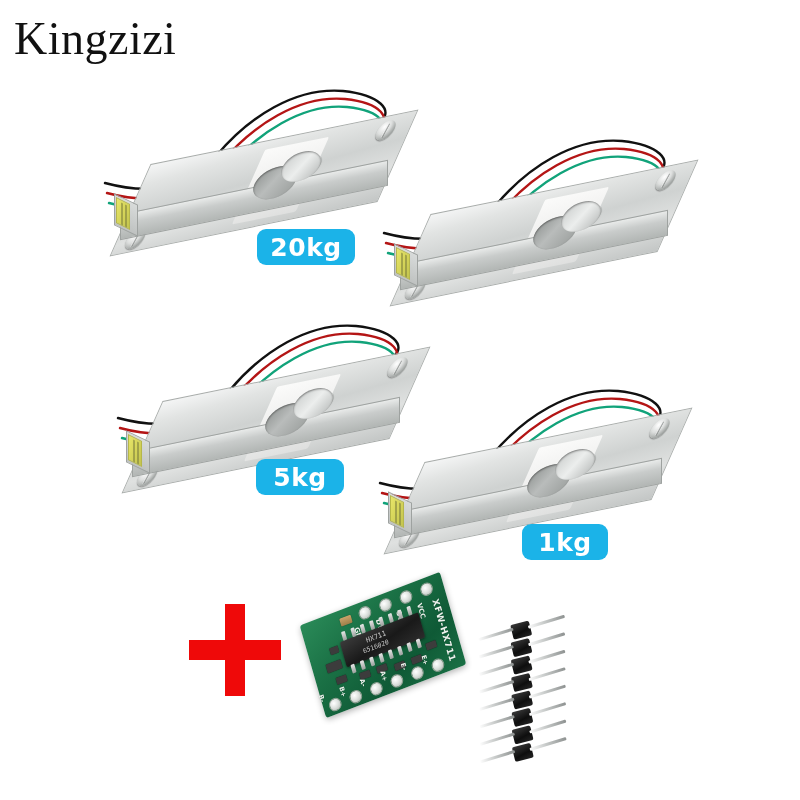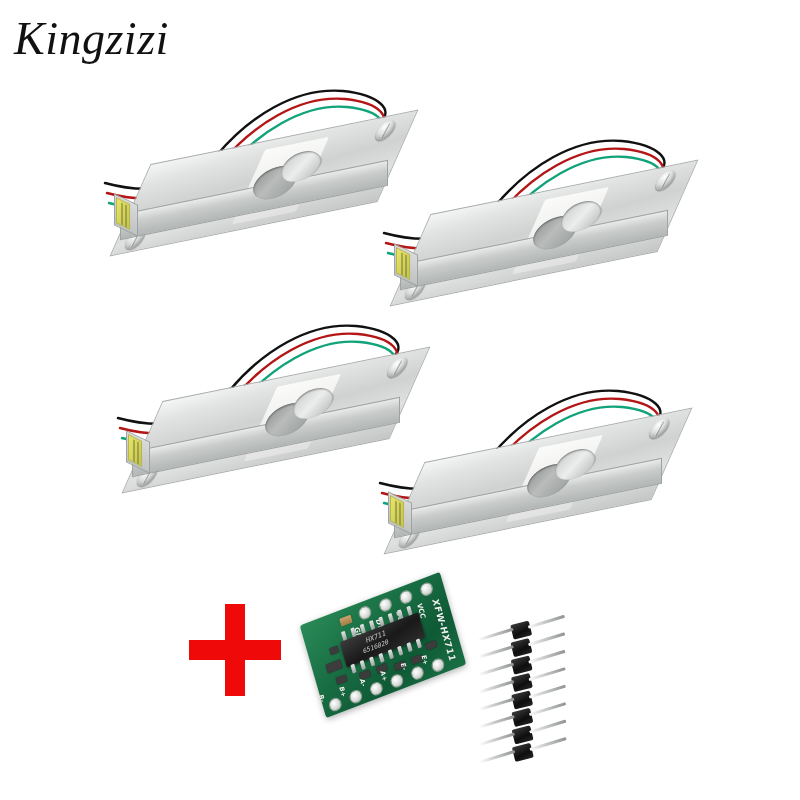--- a/index.html
+++ b/index.html
@@ -1,20 +1,20 @@
 <!DOCTYPE html>
 <html><head>
 <meta charset="utf-8">
 <style>
   html,body{margin:0;padding:0;}
   body{
     width:800px;height:800px;background:#ffffff;overflow:hidden;position:relative;
     font-family:"Liberation Sans",sans-serif;
   }
-  .stage{position:absolute;inset:0;font-style:italic;}
+  .stage{position:absolute;inset:0;}
 
   
   .brand{
     position:absolute;left:14px;top:16px;
     font-family:"Liberation Serif",serif;
     font-size:46px;line-height:1;color:#111;letter-spacing:.5px;
     white-space:nowrap;
   }
 
   
@@ -169,20 +169,23 @@
       </div>
 
       <div class="bar-side" style="left:-6px;top:84px;width:24px;height:32px;transform:skewY(26deg);">
         <div class="gauge" style="left:1px;top:2px;width:14px;height:26px;">
           <div class="gauge-stripe" style="left:4px;top:2px;width:1.5px;height:22px;"></div>
           <div class="gauge-stripe" style="left:8px;top:2px;width:1.5px;height:22px;"></div>
         </div>
       </div>
     </div>
   </div>
+  <div class="badge" style="left:257px;top:229px;width:98px;height:36px;font-size:25px;">
+    <span>20kg</span>
+  </div>
 
   <div class="cell" style="left:378px;top:105px;width:330px;height:215px;">
 
     <svg class="wires" width="330" height="215" viewBox="0 0 330 215">
       <g fill="none" stroke-linecap="round" stroke-width="2.4">
         <path d="M4 118 C 56 132, 88 120, 114 92 C 146 56, 192 24, 242 28 C 282 32, 296 48, 284 58" stroke="#ffffff"></path>
         <path d="M6 128 C 58 142, 92 130, 118 100 C 150 62, 196 32, 244 36 C 282 40, 294 56, 282 66" stroke="#111111"></path>
         <path d="M8 138 C 60 152, 96 140, 122 108 C 154 70, 200 40, 246 44 C 284 48, 292 64, 280 74" stroke="#b41515"></path>
         <path d="M10 148 C 62 162, 100 150, 126 116 C 158 78, 204 48, 248 52 C 286 56, 290 72, 278 82" stroke="#11a37a"></path>
       </g>
@@ -235,20 +238,23 @@
         <div class="cutout light" style="left:160px;top:-26px;width:40px;height:28px;transform:rotate(-12deg);"></div>
       </div>
       <div class="bar-side" style="left:-6px;top:84px;width:24px;height:32px;transform:skewY(26deg);">
         <div class="gauge" style="left:1px;top:2px;width:14px;height:26px;">
           <div class="gauge-stripe" style="left:4px;top:2px;width:1.5px;height:22px;"></div>
           <div class="gauge-stripe" style="left:8px;top:2px;width:1.5px;height:22px;"></div>
         </div>
       </div>
     </div>
   </div>
+  <div class="badge" style="left:256px;top:459px;width:88px;height:36px;font-size:25px;">
+    <span>5kg</span>
+  </div>
 
   <div class="cell" style="left:372px;top:355px;width:330px;height:215px;">
 
     <svg class="wires" width="330" height="215" viewBox="0 0 330 215">
       <g fill="none" stroke-linecap="round" stroke-width="2.4">
         <path d="M6 118 C 58 132, 90 120, 116 92 C 148 56, 194 24, 244 28 C 284 32, 298 48, 286 58" stroke="#ffffff"></path>
         <path d="M8 128 C 60 142, 94 130, 120 100 C 152 62, 198 32, 246 36 C 284 40, 296 56, 284 66" stroke="#111111"></path>
         <path d="M10 138 C 62 152, 98 140, 124 108 C 156 70, 202 40, 248 44 C 286 48, 294 64, 282 74" stroke="#b41515"></path>
         <path d="M12 148 C 64 162, 102 150, 128 116 C 160 78, 206 48, 250 52 C 288 56, 292 72, 280 82" stroke="#11a37a"></path>
       </g>
@@ -267,20 +273,23 @@
         <div class="cutout" style="left:132px;top:-16px;width:44px;height:30px;transform:rotate(-12deg);"></div>
         <div class="cutout light" style="left:160px;top:-26px;width:40px;height:28px;transform:rotate(-12deg);"></div>
       </div>
       <div class="bar-side" style="left:-6px;top:84px;width:24px;height:32px;transform:skewY(26deg);">
         <div class="gauge" style="left:1px;top:2px;width:14px;height:26px;">
           <div class="gauge-stripe" style="left:4px;top:2px;width:1.5px;height:22px;"></div>
           <div class="gauge-stripe" style="left:8px;top:2px;width:1.5px;height:22px;"></div>
         </div>
       </div>
     </div>
+  </div>
+  <div class="badge" style="left:522px;top:524px;width:86px;height:36px;font-size:25px;">
+    <span>1kg</span>
   </div>
 
   <div class="plus" style="left:189px;top:604px;width:92px;height:92px;">
     <span style="left:0;top:36px;width:92px;height:20px;"></span>
     <span style="left:36px;top:0;width:20px;height:92px;"></span>
   </div>
 
   <div class="pcb-wrap" style="left:300px;top:585px;width:180px;height:160px;">
 
     <div class="pcb" style="left:8px;top:12px;width:150px;height:96px;

